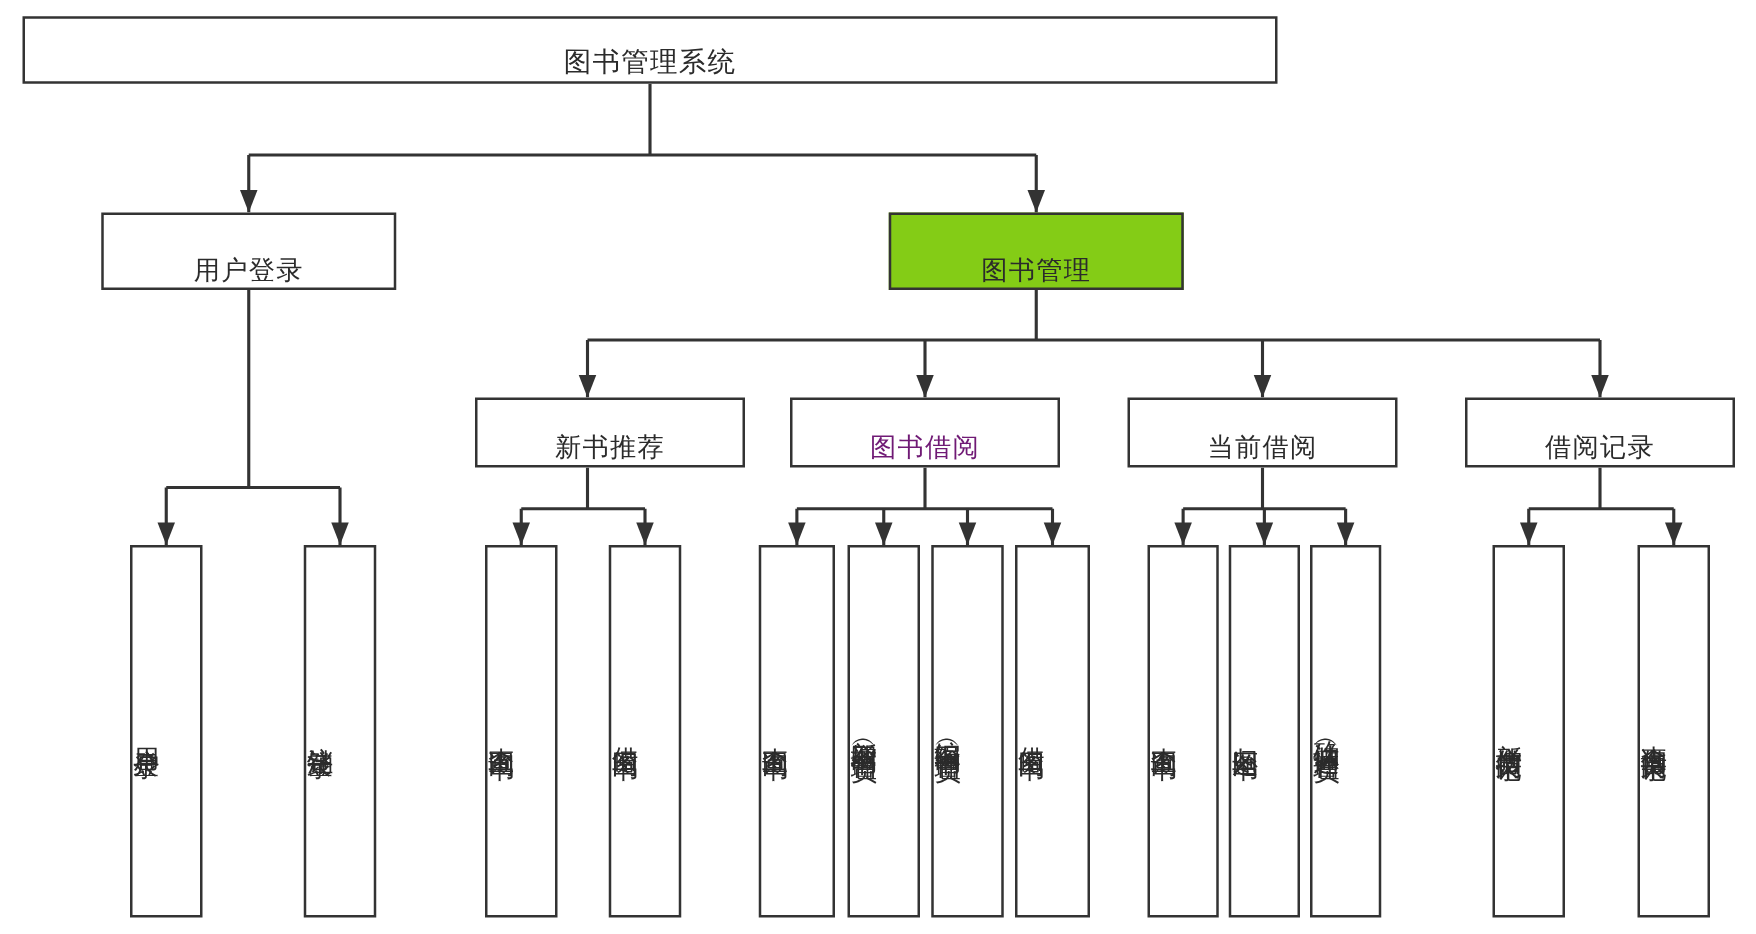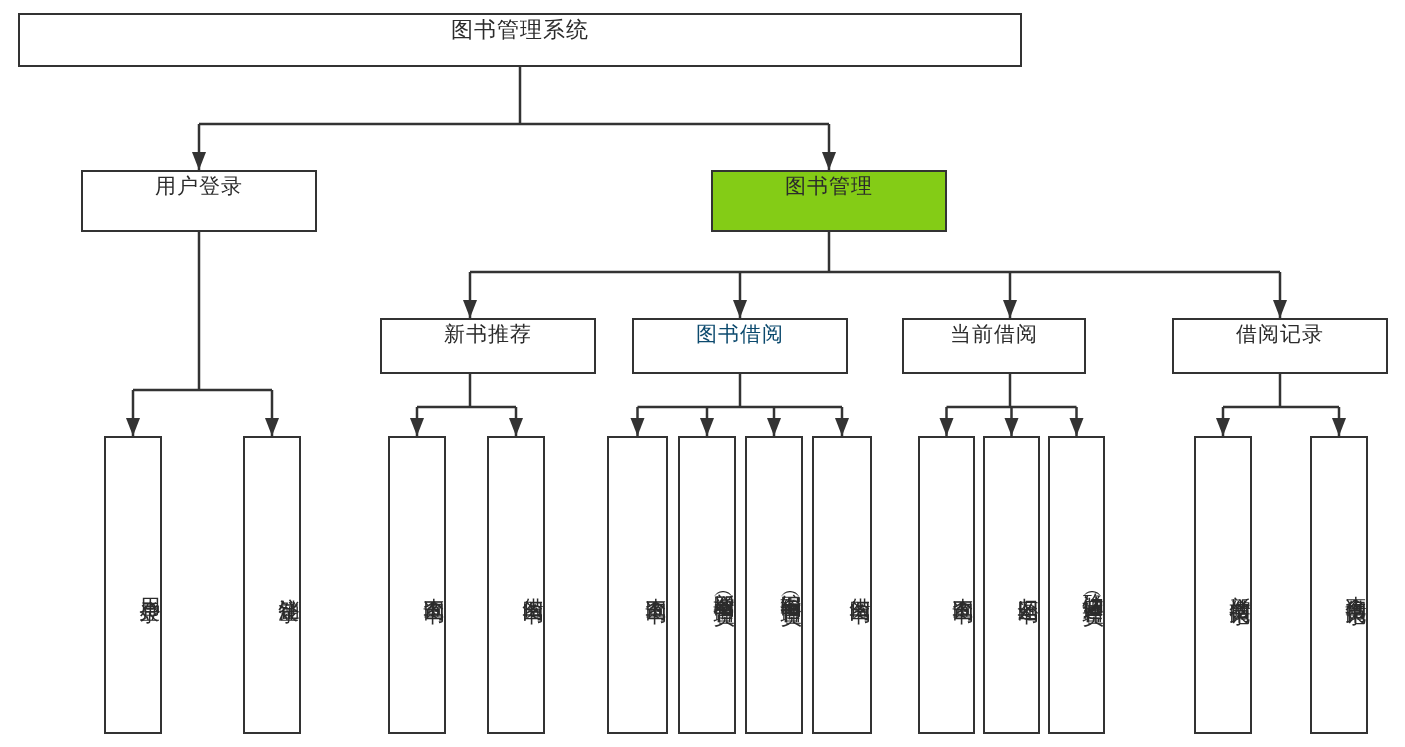--- a/index.html
+++ b/index.html
@@ -24,21 +24,21 @@
     width: 1405px;
     height: 747px;
     pointer-events: none;
   }
   .node {
     position: absolute;
     box-sizing: border-box;
     background: #ffffff;
     border: 2px solid #1d4ed8;
     display: flex;
-    align-items: flex-start;
+    align-items: flex-end;
     justify-content: center;
     color: #2b2b2b;
   }
   .node.horiz {
     font-size: 21px;
     letter-spacing: 1px;
   }
   .node.vert {
     writing-mode: vertical-rl;
     text-orientation: upright;
@@ -129,24 +129,24 @@
       </div>
       <div class="node horiz" style="left: 81px; top: 170px; width: 236px; height: 62px; border-color: rgb(51, 51, 51); background: rgb(255, 255, 255); color: rgb(43, 43, 43);">
         <span class="label">用户登录</span>
       </div>
       <div class="node horiz" style="left: 711px; top: 170px; width: 236px; height: 62px; border-color: rgb(51, 51, 51); background: #84cc16; color: rgb(43, 43, 43);">
         <span class="label">图书管理</span>
       </div>
       <div class="node horiz" style="left: 380px; top: 318px; width: 216px; height: 56px; border-color: rgb(51, 51, 51); background: rgb(255, 255, 255); color: rgb(43, 43, 43);">
         <span class="label">新书推荐</span>
       </div>
-      <div class="node horiz" style="left: 632px; top: 318px; width: 216px; height: 56px; border-color: rgb(51, 51, 51); background: rgb(255, 255, 255); color: #0c4a6e;">
+      <div class="node horiz" style="left: 632px; top: 318px; width: 216px; height: 56px; border-color: rgb(51, 51, 51); background: rgb(255, 255, 255); color: #701a75;">
         <span class="label">图书借阅</span>
       </div>
-      <div class="node horiz" style="left: 902px; top: 318px; width: 184px; height: 56px; border-color: rgb(51, 51, 51); background: rgb(255, 255, 255); color: rgb(43, 43, 43);">
+      <div class="node horiz" style="left: 902px; top: 318px; width: 216px; height: 56px; border-color: rgb(51, 51, 51); background: rgb(255, 255, 255); color: rgb(43, 43, 43);">
         <span class="label">当前借阅</span>
       </div>
       <div class="node horiz" style="left: 1172px; top: 318px; width: 216px; height: 56px; border-color: rgb(51, 51, 51); background: rgb(255, 255, 255); color: rgb(43, 43, 43);">
         <span class="label">借阅记录</span>
       </div>
       <div class="node vert" style="left: 104px; top: 436px; width: 58px; height: 298px; border-color: rgb(51, 51, 51); background: rgb(255, 255, 255); color: rgb(43, 43, 43);">
         <span class="label">用户登录</span>
       </div>
       <div class="node vert" style="left: 243px; top: 436px; width: 58px; height: 298px; border-color: rgb(51, 51, 51); background: rgb(255, 255, 255); color: rgb(43, 43, 43);">
         <span class="label">注销登录</span>

